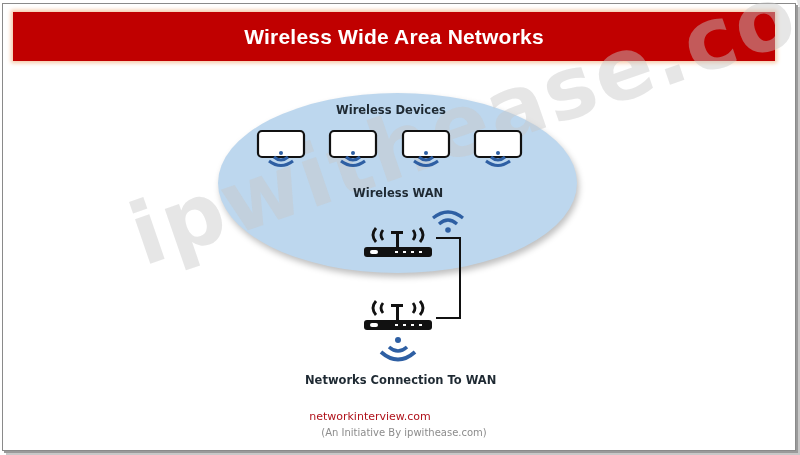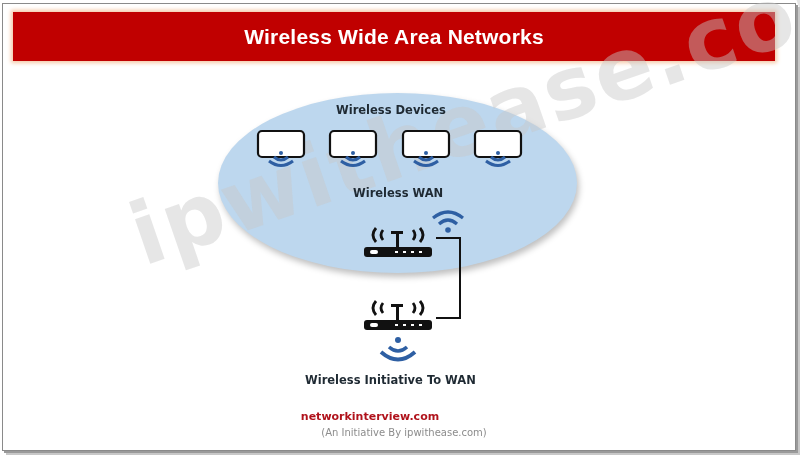--- a/index.html
+++ b/index.html
@@ -6,21 +6,21 @@
     body { width:800px; height:455px; background:#ffffff; position:relative; overflow:hidden; font-family:"DejaVu Sans", sans-serif; }
     .frame { position:absolute; left:2px; top:3px; width:792px; height:446px; border:1px solid #8a8a8a; box-shadow: 2px 2px 0 #9a9a9a, 4px 4px 0 #c8c8c8; background:#fff; }
     .title-bar { position:absolute; left:13px; top:12px; width:762px; height:49px; background:#c00000; box-shadow:0 0 4px 2px #f5c9a8; display:flex; align-items:center; justify-content:center; }
     .title-bar span { color:#ffffff; font-family:"Liberation Sans", sans-serif; font-weight:bold; font-size:21px; letter-spacing:0.2px; }
     .ellipse { position:absolute; left:218px; top:93px; width:359px; height:180px; border-radius:50%; background:#bdd7ee; box-shadow: 2px 4px 6px rgba(0,0,0,0.25); }
     .label { position:absolute; font-family:"DejaVu Sans", sans-serif; font-weight:bold; color:#1f2a33; font-size:11.5px; white-space:nowrap; }
     .watermark { position:absolute; left:150px; top:185px; font-family:"DejaVu Sans", sans-serif; font-weight:bold; font-size:86px; color:rgba(200,200,200,0.45); transform:rotate(-19deg); transform-origin:left bottom; white-space:nowrap; letter-spacing:2px; pointer-events:none; }
     .device { position:absolute; width:52px; height:44px; }
     .icon { position:absolute; }
     .connector { position:absolute; background:#111; }
-    .footer-site { position:absolute; left:0; width:740px; top:410px; text-align:center; color:#b0121b; font-weight:bold; font-family:"DejaVu Sans", sans-serif; font-size:11px; }
+    .footer-site { position:absolute; left:0; width:740px; top:410px; text-align:center; color:#b0121b; font-weight:normal; font-family:"DejaVu Sans", sans-serif; font-size:11px; }
     .footer-sub { position:absolute; left:4px; width:800px; top:427px; text-align:center; color:#8c8c8c; font-family:"DejaVu Sans", sans-serif; font-size:10px; }
   </style>
 </head>
 <body>
 
 <div class="frame"></div>
 
 <div class="title-bar">
   <span>Wireless Wide Area Networks</span>
 </div>
@@ -97,16 +97,16 @@
   <rect x="49" y="27" width="3" height="2" fill="#fff"></rect>
   <rect x="57" y="27" width="3" height="2" fill="#fff"></rect>
 </svg>
 
 <svg class="icon" style="left:373px; top:336px; width:50px; height:32px;" viewBox="0 0 50 32">
   <circle cx="25" cy="4" r="3" fill="#2e5fa3"></circle>
   <path d="M16 11 Q25 19 34 11" stroke="#2e5fa3" stroke-width="3.5" fill="none"></path>
   <path d="M8 16 Q25 31 42 16" stroke="#2e5fa3" stroke-width="3.8" fill="none"></path>
 </svg>
 
-<div class="label" style="left:305px; top:373px; font-size:11.5px;">Wireless Initiative To WAN</div>
+<div class="label" style="left:305px; top:373px; font-size:11.5px;">Networks Connection To WAN</div>
 
 <div class="footer-site">networkinterview.com</div>
 <div class="footer-sub">(An Initiative By ipwithease.com)</div>
 
 </body></html>

